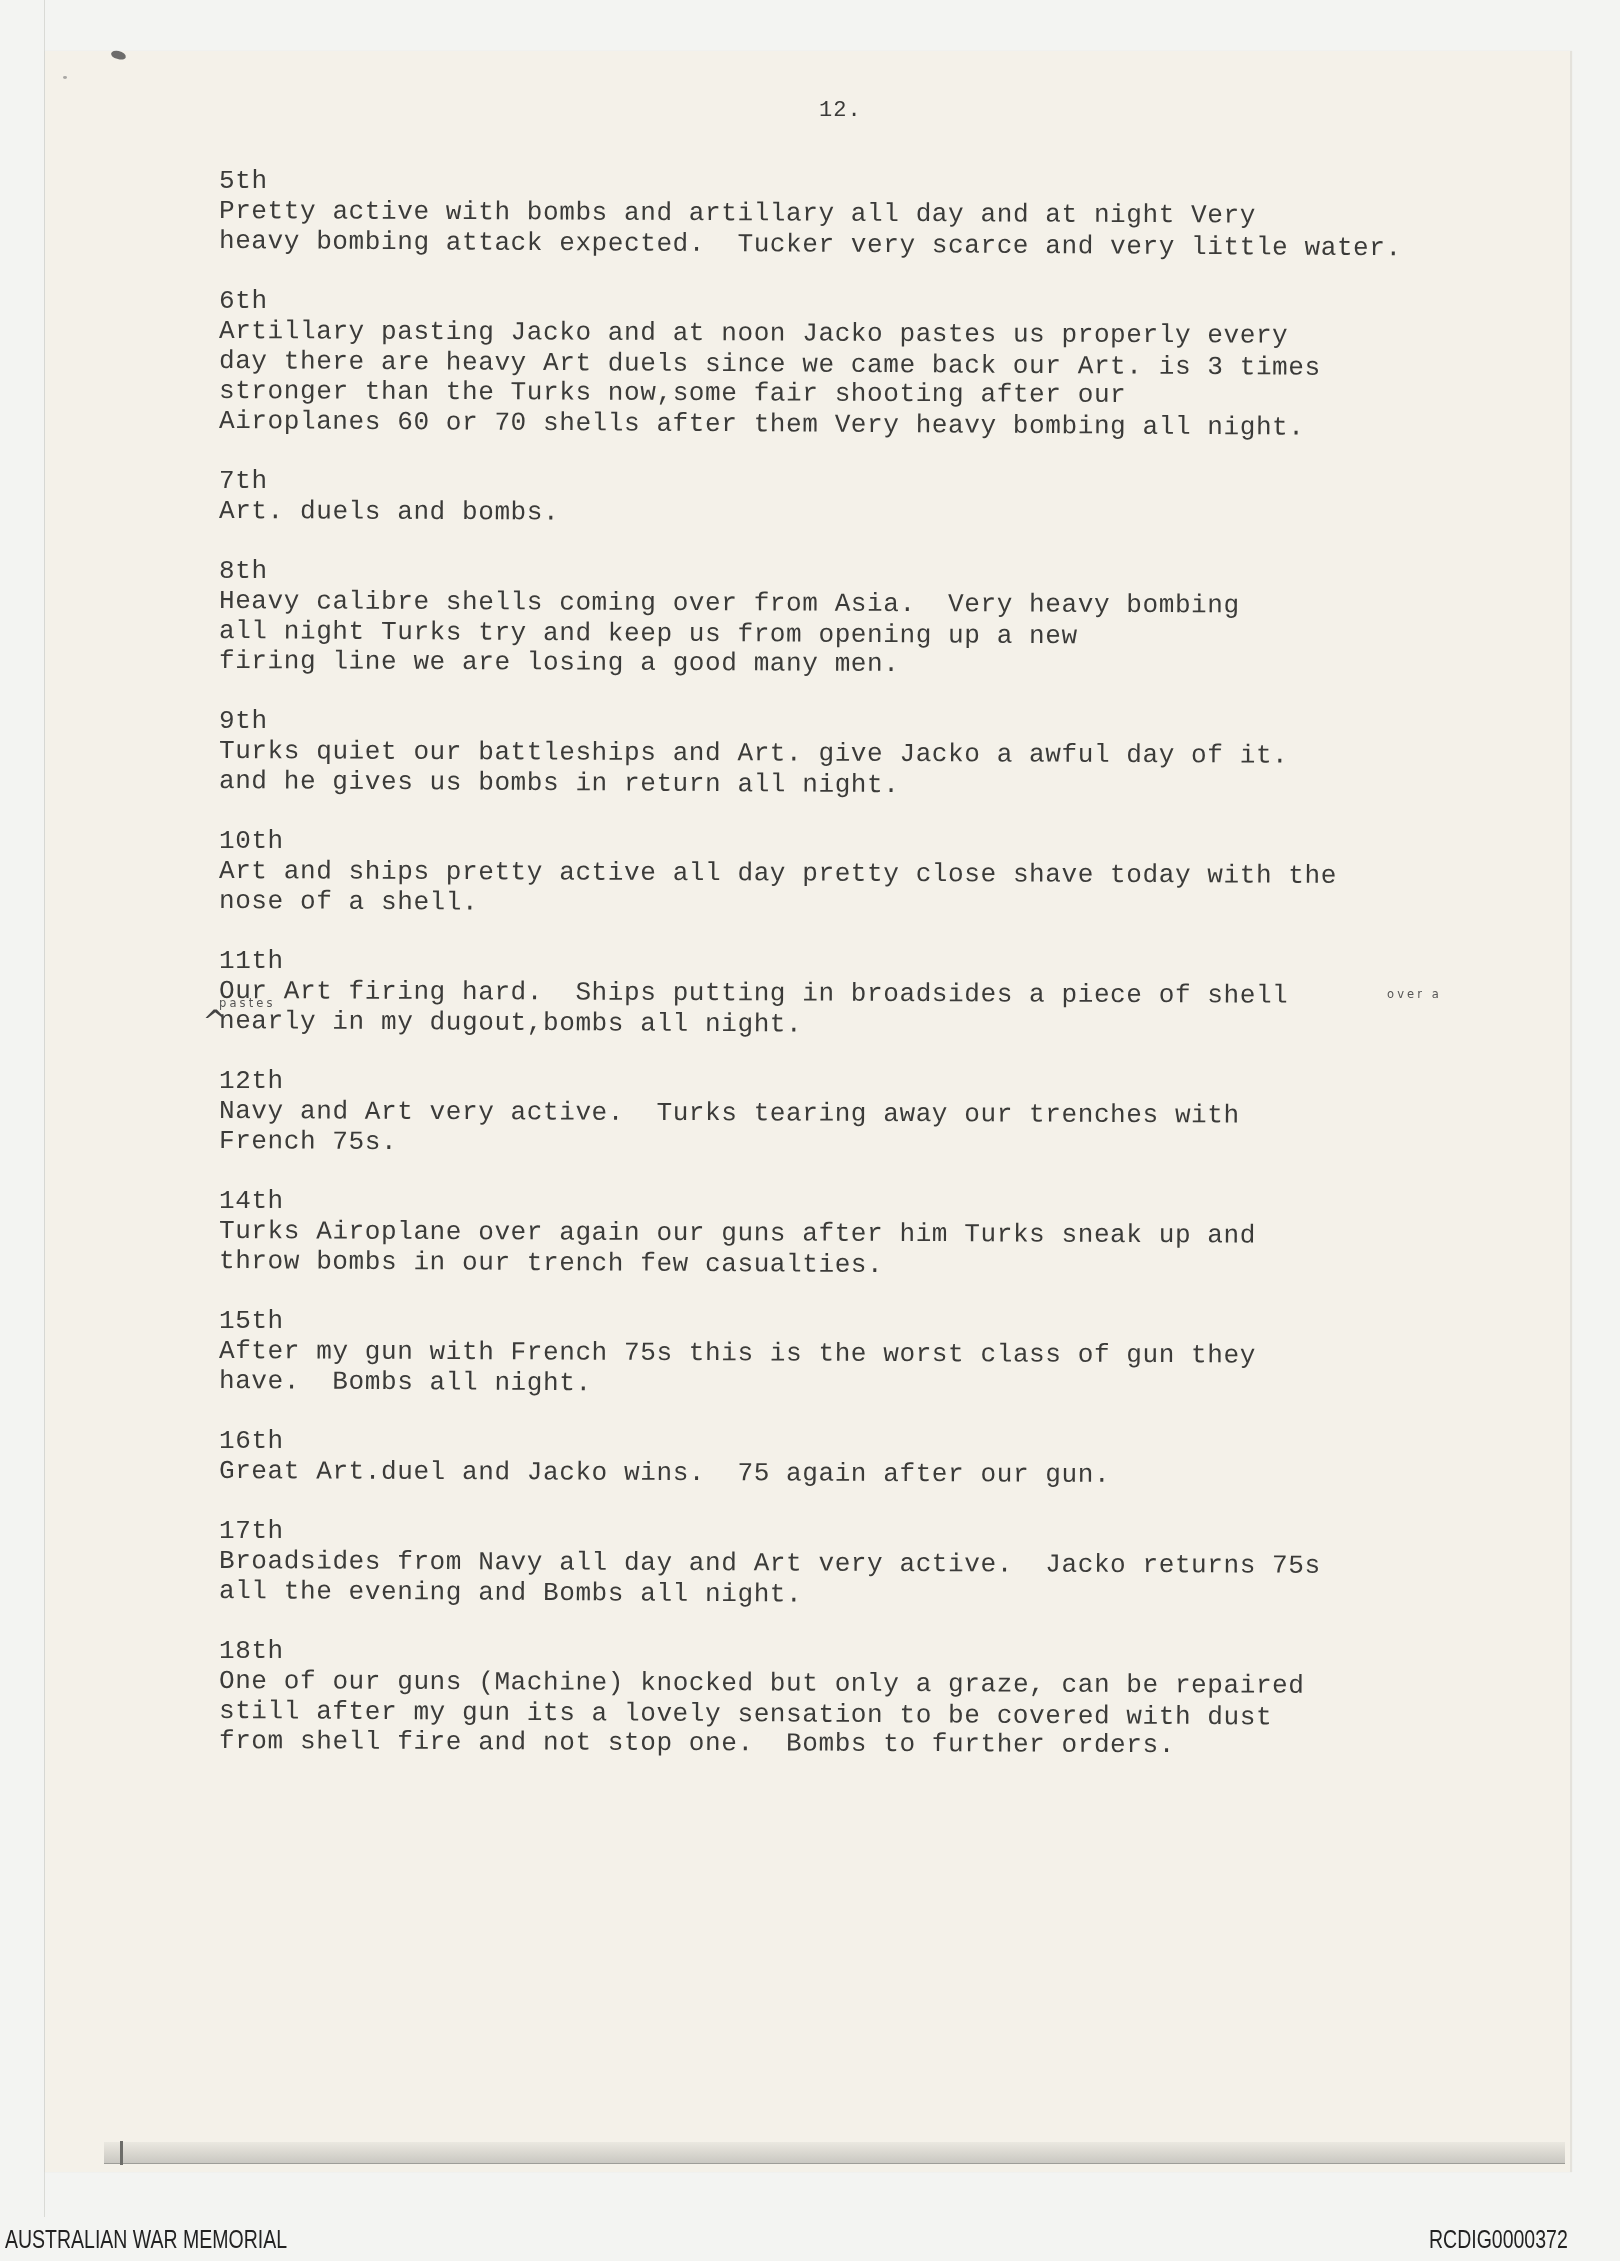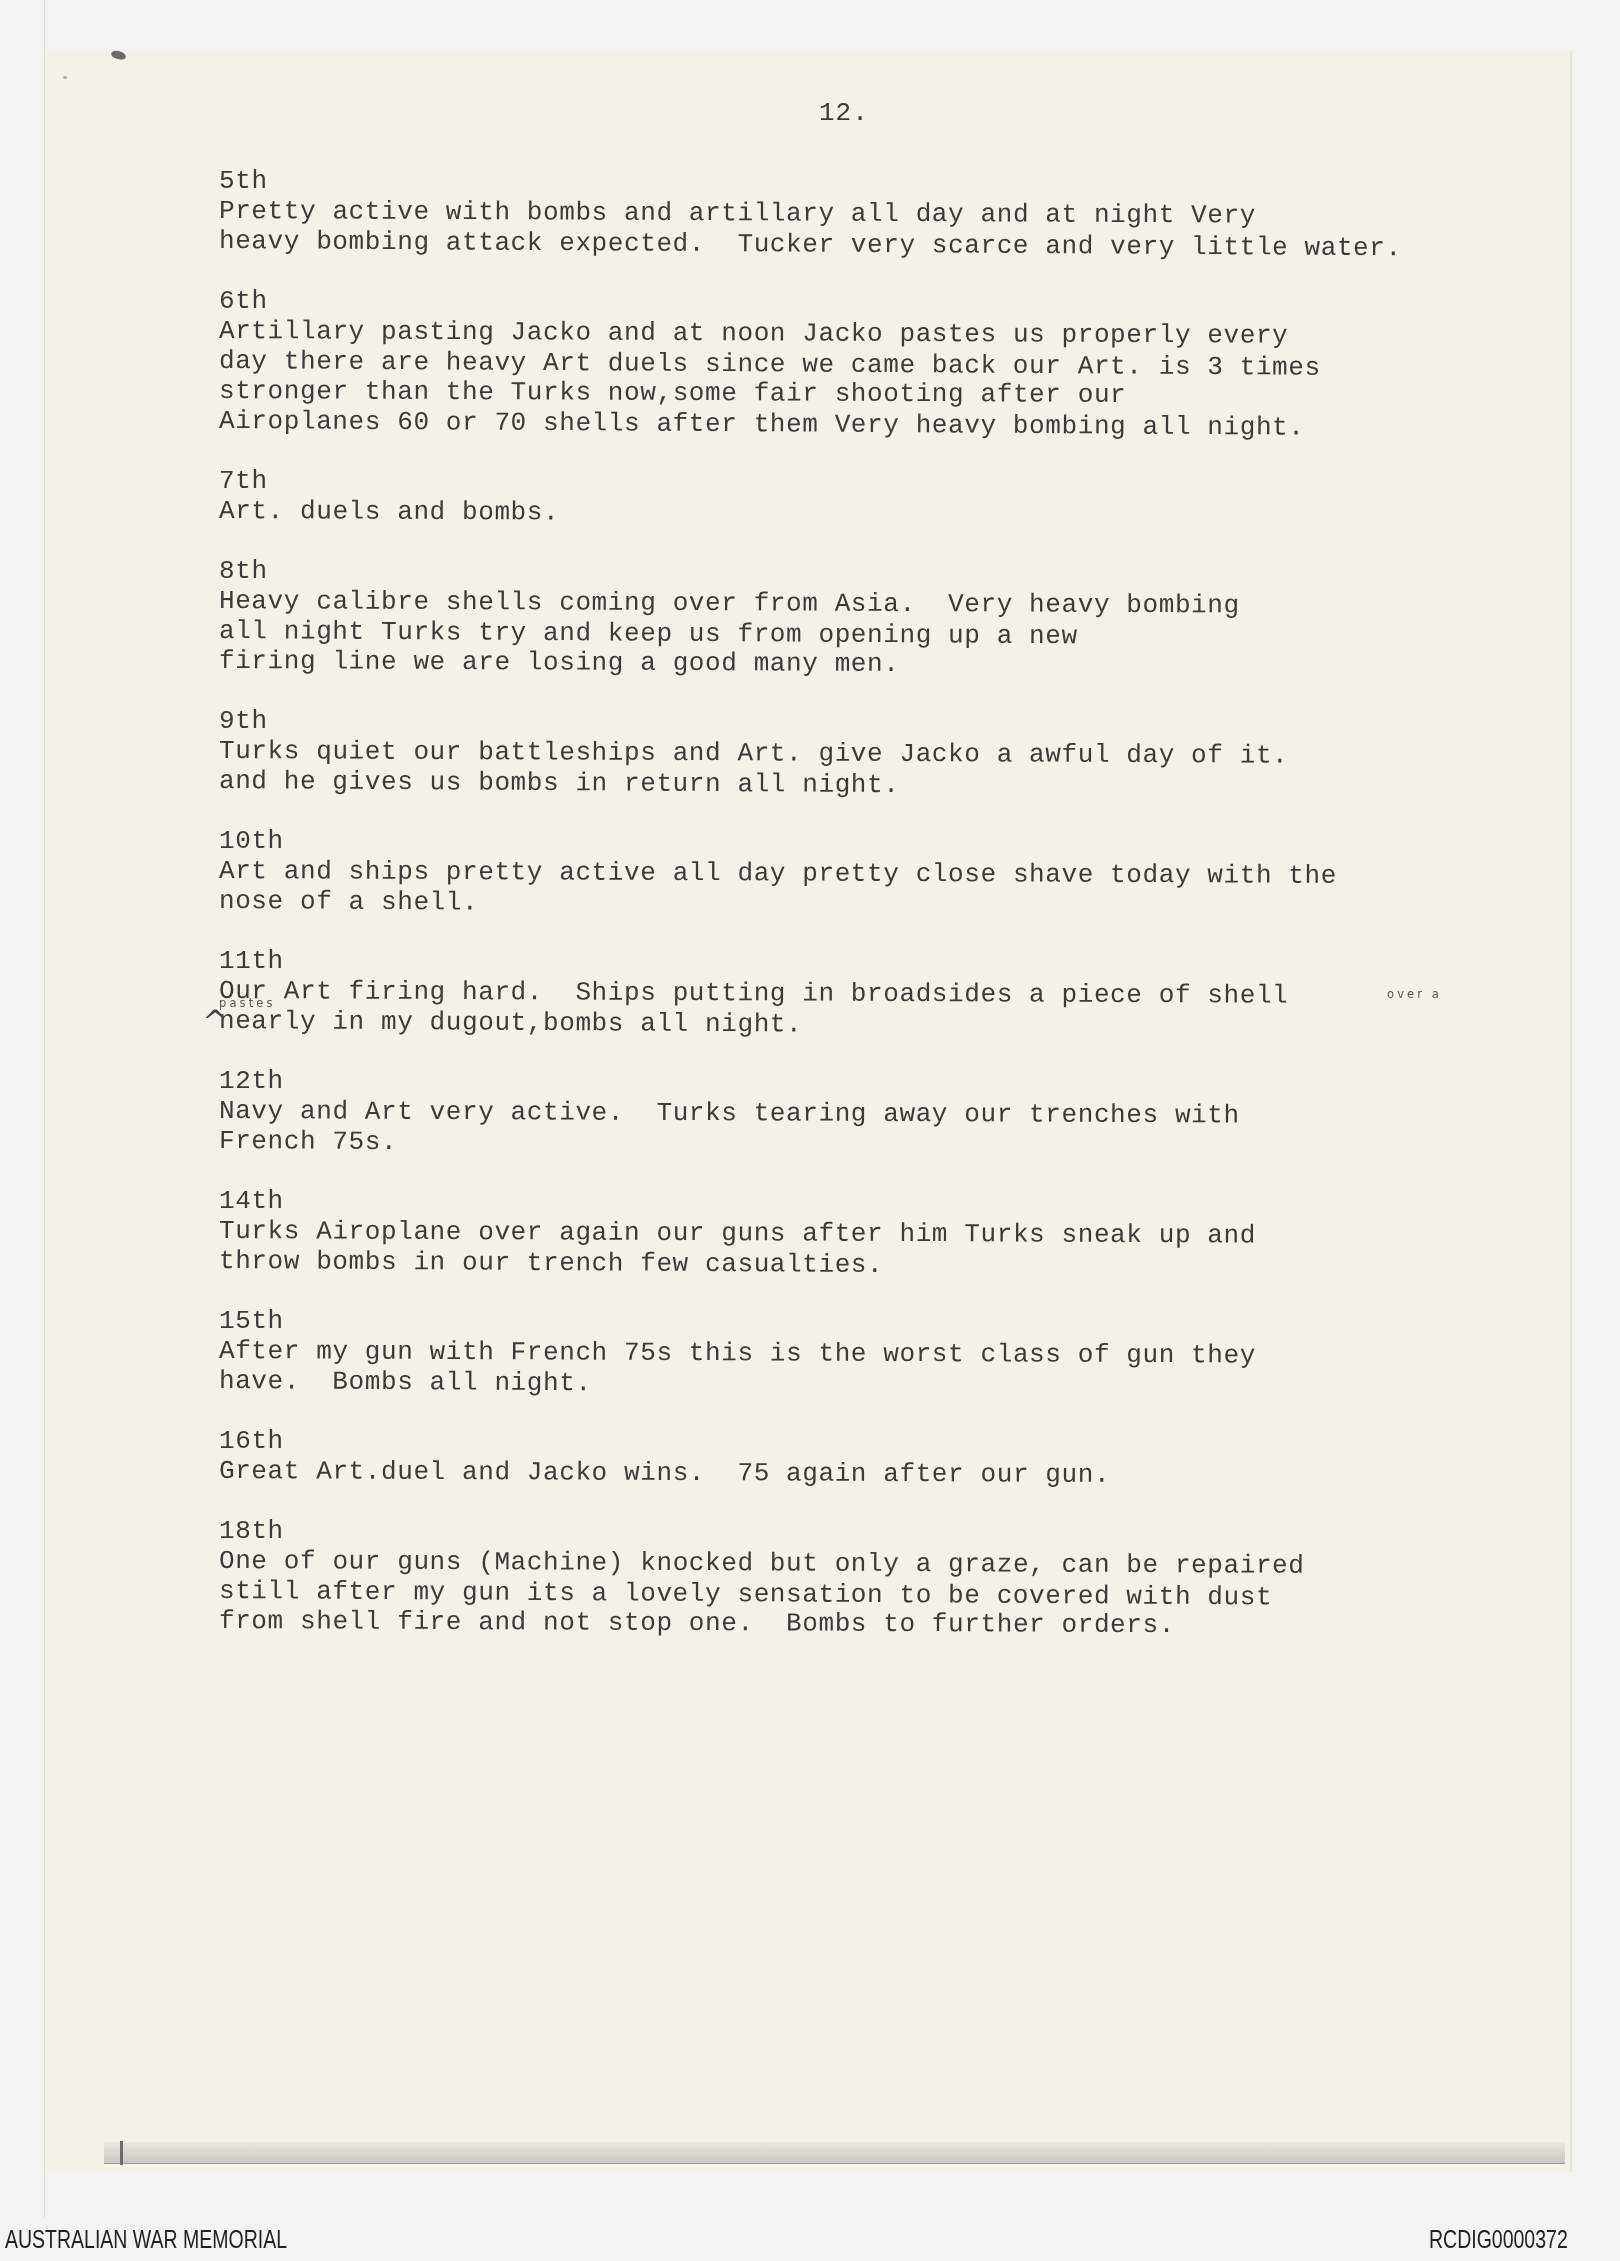--- a/index.html
+++ b/index.html
@@ -25,21 +25,21 @@
     position: absolute; left: 66px; top: 0px; width: 14.6px; height: 8.3px;
     background: #555; border-radius: 50% 60% 40% 50%; opacity: .85;
     transform: rotate(12deg);
   }
   .ink-dot {
     position: absolute; left: 18px; top: 25px; width: 4.2px; height: 3.1px;
     background: #777; border-radius: 50%; opacity: .6;
   }
   .page-number {
     position: absolute; left: 819px; top: 98px;
-    font-size: 26px; color: #3a3a38; letter-spacing: 1px;
+    font-size: 22px; color: #3a3a38; letter-spacing: 1px;
   }
   .entries {
     position: absolute; left: 219px; top: 154px; width: 1356px; margin-top: 12px;
   }
   .entry { margin-bottom: 30px; }
   .entry-date, .entry-line {
     font-size: 26px; line-height: 30px; color: #3b3b39;
     white-space: pre; letter-spacing: 0.6px;
   }
   .entry-line { transform-origin: left center; }
@@ -142,20 +142,25 @@
     <div class="entry">
       <div class="entry-date">15th</div>
       <div class="entry-line tilt-1">After my gun with French 75s this is the worst class of gun they</div>
       <div class="entry-line tilt-2">have.  Bombs all night.</div>
     </div>
     <div class="entry">
       <div class="entry-date">16th</div>
       <div class="entry-line tilt-1">Great Art.duel and Jacko wins.  75 again after our gun.</div>
     </div>
     <div class="entry">
+      <div class="entry-date">17th</div>
+      <div class="entry-line tilt-1">Broadsides from Navy all day and Art very active.  Jacko returns 75s</div>
+      <div class="entry-line tilt-2">all the evening and Bombs all night.</div>
+    </div>
+    <div class="entry">
       <div class="entry-date">18th</div>
       <div class="entry-line tilt-1">One of our guns (Machine) knocked but only a graze, can be repaired</div>
       <div class="entry-line tilt-2">still after my gun its a lovely sensation to be covered with dust</div>
       <div class="entry-line tilt-1">from shell fire and not stop one.  Bombs to further orders.</div>
     </div>
   </div>
 
 <div class="footer-left">AUSTRALIAN WAR MEMORIAL</div>
 <div class="footer-right">RCDIG0000372</div>
 

